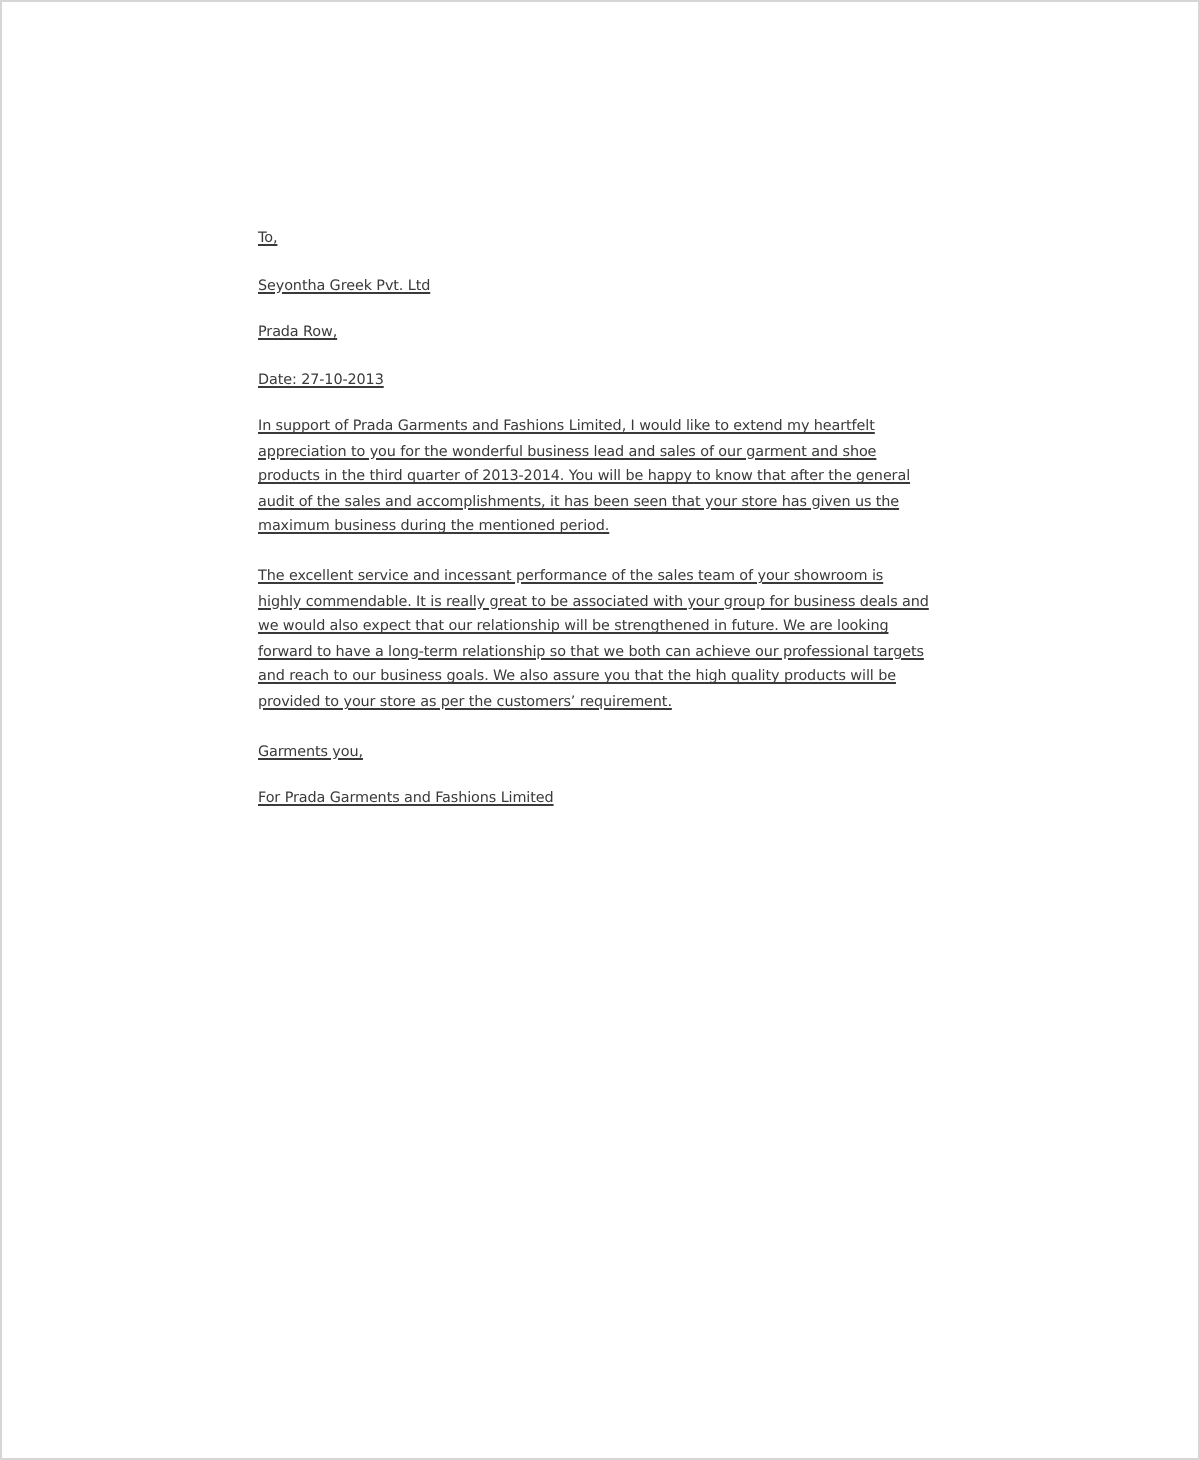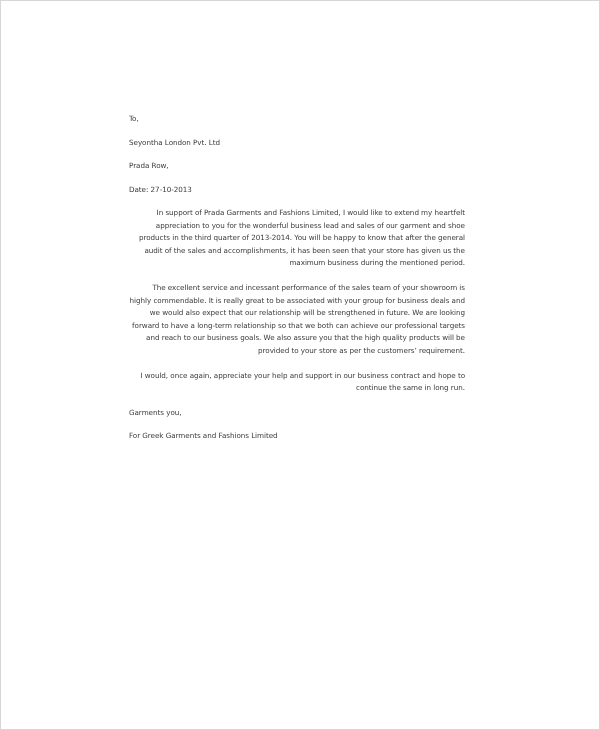--- a/index.html
+++ b/index.html
@@ -24,44 +24,44 @@
     }
     .letter {
       position: absolute;
       left: 128px;
       top: 112px;
       width: 336px;
       font-family: "DejaVu Sans", sans-serif;
       font-size: 7.2px;
       color: #3a3a3a;
       letter-spacing: -0.05px;
+      text-decoration: underline;
     }
     .line {
       height: 11px;
       line-height: 11px;
       margin: 0 0 12.5px 0;
       white-space: nowrap;
     }
     .para {
       line-height: 12.6px;
       margin: 0 0 12px 0;
-      text-align: right;
+      text-align: left;
     }
     .para.wide { width: 336px; }
   </style>
 </head>
 <body>
 
 <div class="page">
   <div class="letter">
     <div class="line">To,</div>
-    <div class="line">Seyontha London Pvt. Ltd</div>
+    <div class="line">Seyontha Greek Pvt. Ltd</div>
     <div class="line">Prada Row,</div>
     <div class="line">Date: 27-10-2013</div>
 
     <p class="para wide">In support of Prada Garments and Fashions Limited, I would like to extend my heartfelt appreciation to you for the wonderful business lead and sales of our garment and shoe products in the third quarter of 2013-2014. You will be happy to know that after the general audit of the sales and accomplishments, it has been seen that your store has given us the maximum business during the mentioned period.</p>
     <p class="para wide">The excellent service and incessant performance of the sales team of your showroom is highly commendable. It is really great to be associated with your group for business deals and we would also expect that our relationship will be strengthened in future. We are looking forward to have a long-term relationship so that we both can achieve our professional targets and reach to our business goals. We also assure you that the high quality products will be provided to your store as per the customers’ requirement.</p>
-    <p class="para wide">I would, once again, appreciate your help and support in our business contract and hope to continue the same in long run.</p>
 
     <div class="line">Garments you,</div>
-    <div class="line">For Greek Garments and Fashions Limited</div>
+    <div class="line">For Prada Garments and Fashions Limited</div>
   </div>
 </div>
 
 </body></html>

